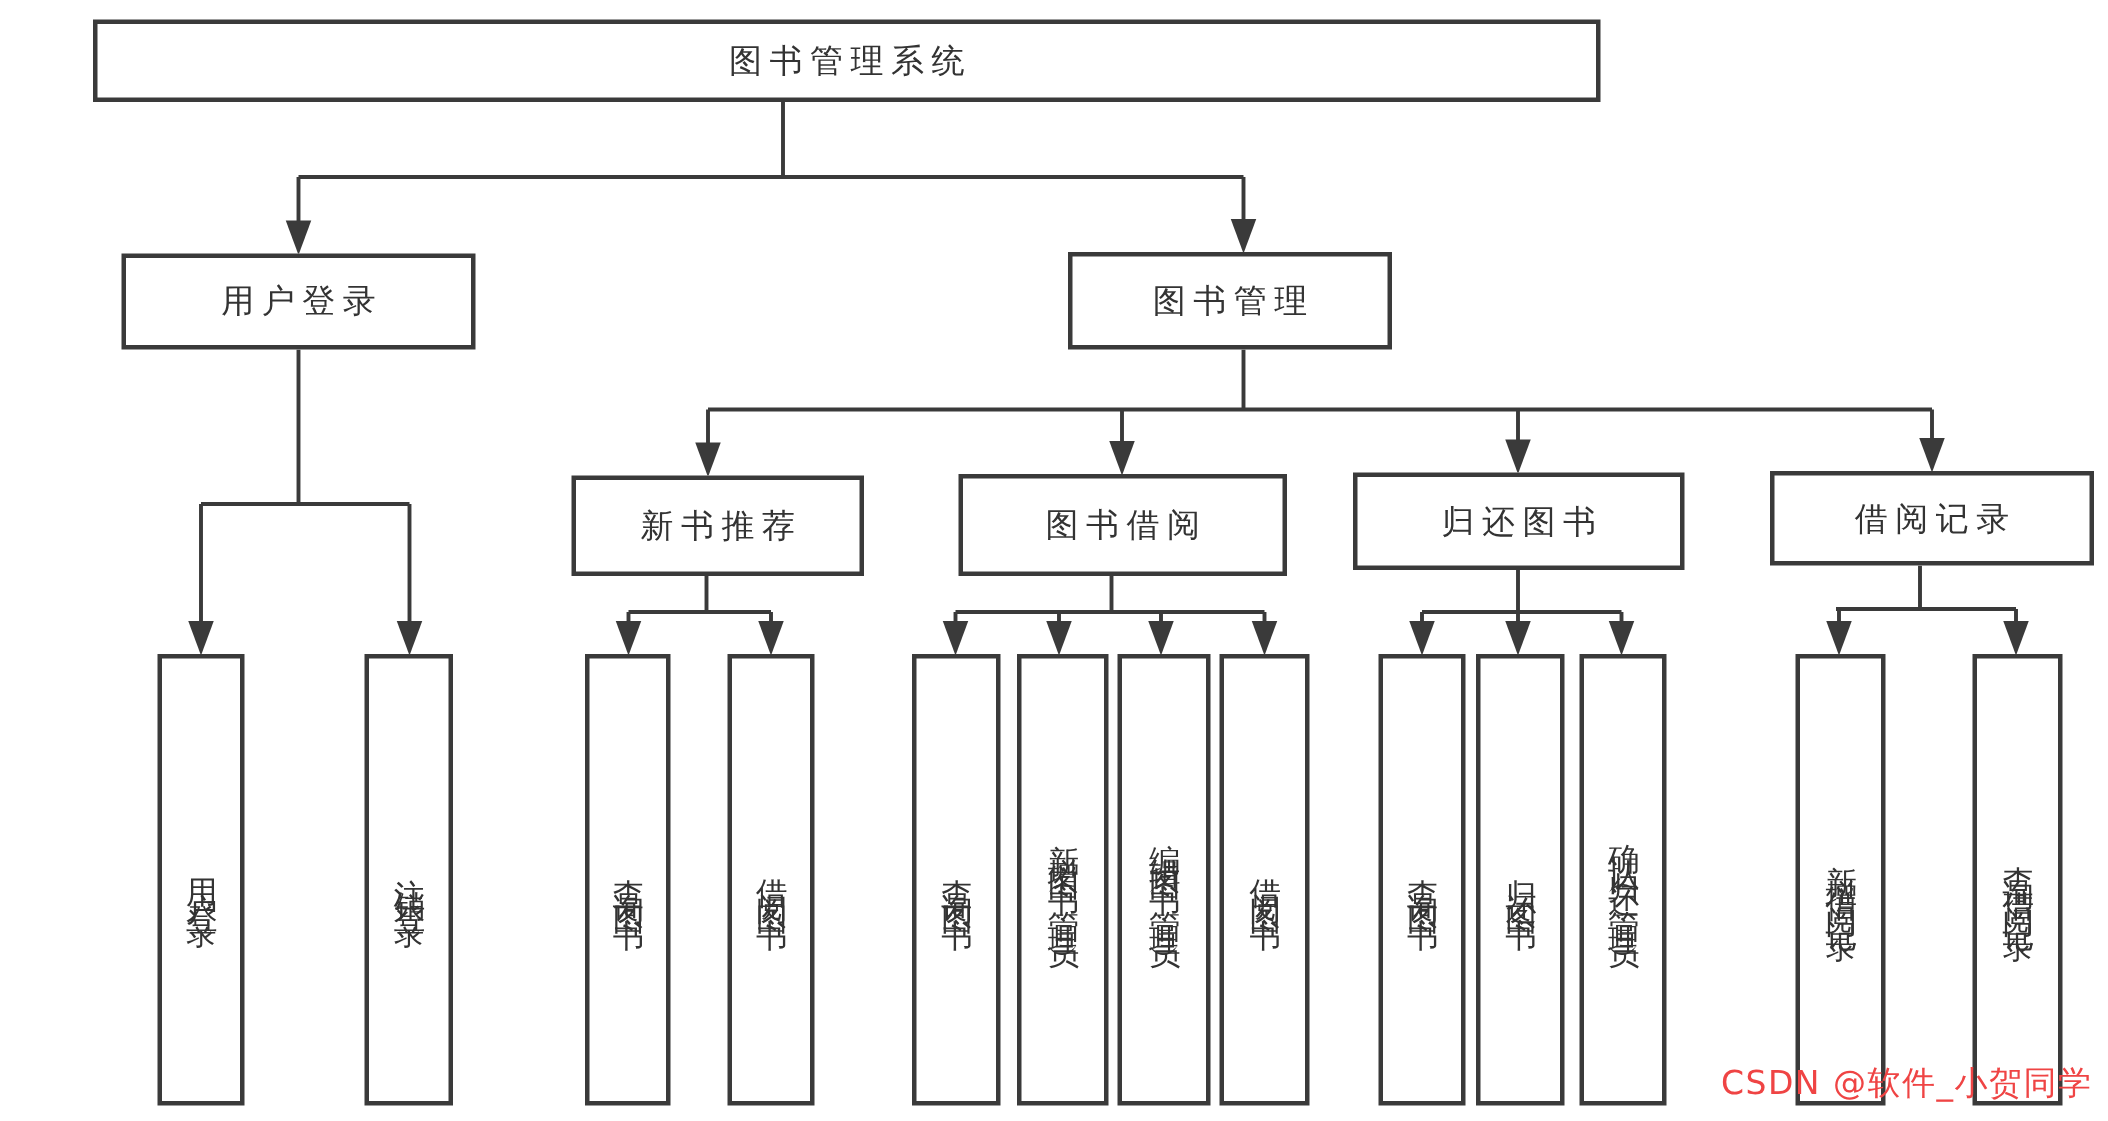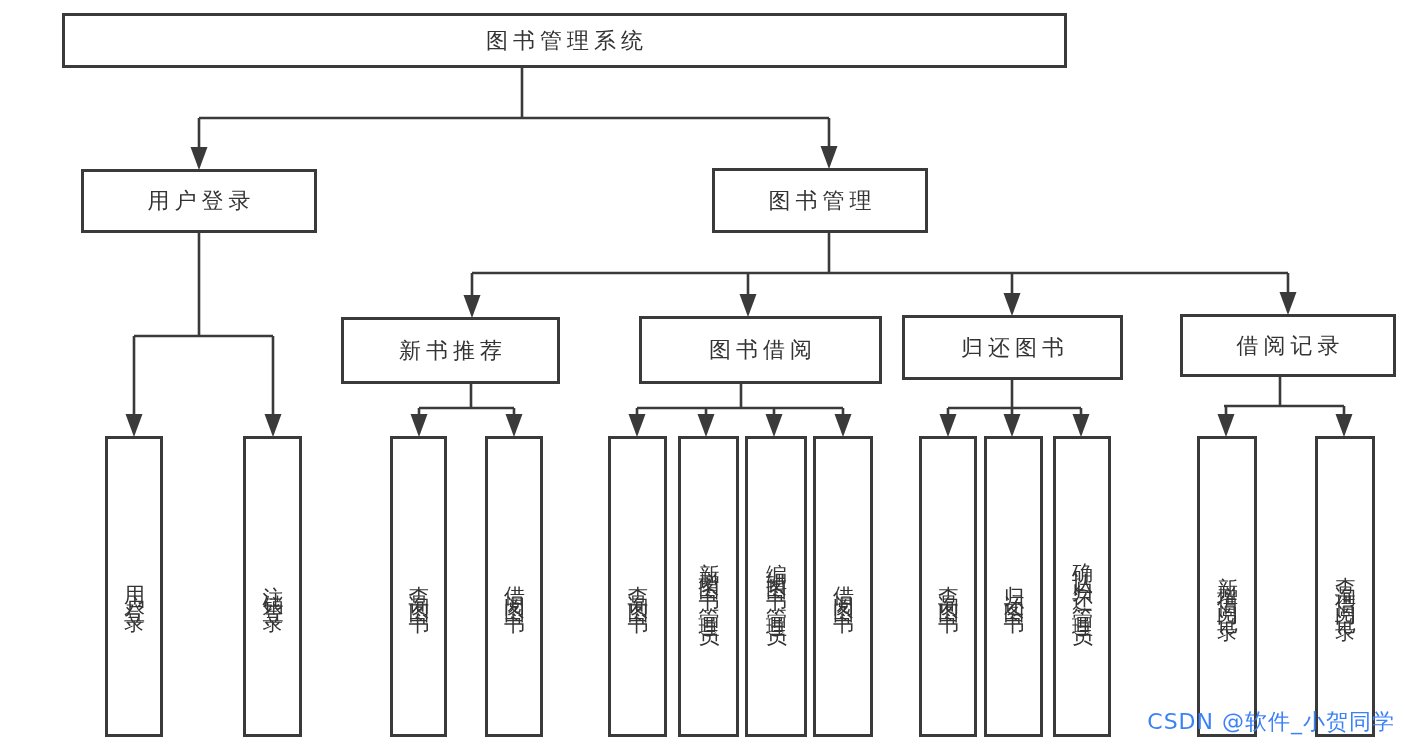--- a/index.html
+++ b/index.html
@@ -16,21 +16,21 @@
   .vnode{
     position:absolute;box-sizing:border-box;background:#ffffff;
     border:3px solid #3a3a3a;display:flex;align-items:center;justify-content:center;z-index:2;
   }
   .vnode span{
     writing-mode:vertical-rl;text-orientation:mixed;
     font-size:21px;line-height:1;letter-spacing:9px;color:#333333;white-space:nowrap;
   }
   .watermark{
     position:absolute;right:10px;top:707px;z-index:3;
-    font-size:22px;letter-spacing:1px;color:#3b82f6;white-space:nowrap;
+    font-size:22px;letter-spacing:1px;color:#ef4444;white-space:nowrap;
   }
 </style>
 </head>
 <body>
 
 <div id="canvas">
 
   <svg id="wires" width="1405" height="747" viewBox="0 0 1405 747">
     <g stroke="#3a3a3a" stroke-width="2.6" fill="none">
 
@@ -71,22 +71,22 @@
       <polygon points="1217.5,414 1234.5,414 1226,437"></polygon>
       <polygon points="1335.5,414 1352.5,414 1344,437"></polygon>
     </g>
   </svg>
 
   <div class="node" style="left:20px;top:13px;width:1005px;height:55px;margin-left:42px;">图书管理系统</div>
 
   <div class="node" style="left:81px;top:169px;width:236px;height:64px;">用户登录</div>
   <div class="node" style="left:712px;top:168px;width:216px;height:65px;">图书管理</div>
 
-  <div class="node" style="left:341px;top:317px;width:219px;height:67px;">新书推荐</div>
-  <div class="node" style="left:639px;top:316px;width:243px;height:68px;">图书借阅</div>
+  <div class="node" style="left:381px;top:317px;width:195px;height:67px;">新书推荐</div>
+  <div class="node" style="left:639px;top:316px;width:219px;height:68px;">图书借阅</div>
   <div class="node" style="left:902px;top:315px;width:221px;height:65px;">归还图书</div>
   <div class="node" style="left:1180px;top:314px;width:216px;height:63px;">借阅记录</div>
 
   <div class="vnode" style="left:105px;top:436px;width:58px;height:301px;">
     <span>用户登录</span>
     </div>
   <div class="vnode" style="left:243px;top:436px;width:59px;height:301px;">
     <span>注销登录</span>
     </div>
 

